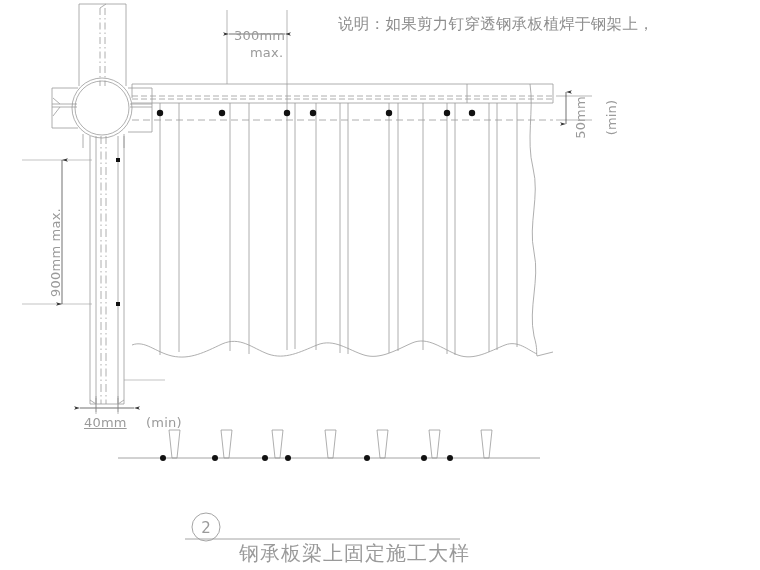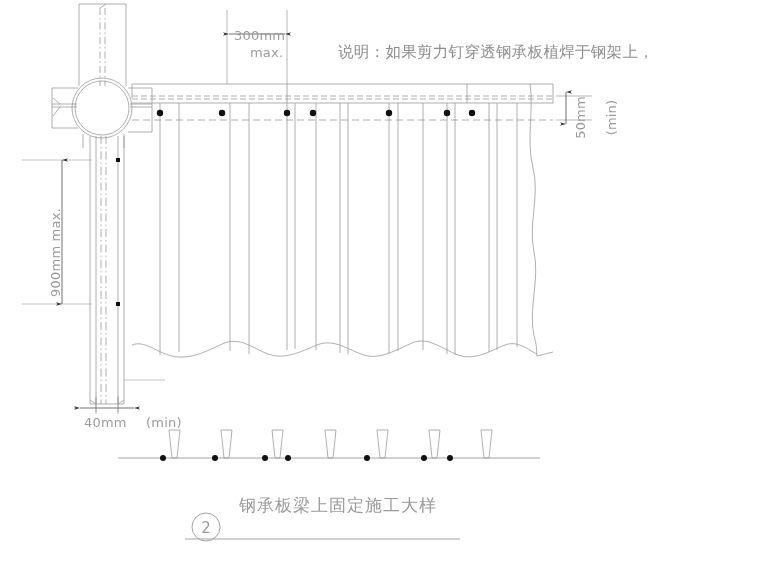--- a/index.html
+++ b/index.html
@@ -26,31 +26,31 @@
     position: absolute;
     left: 338px;
     top: 10px;
     width: 400px;
     color: #8e8e8e;
     font-size: 15.5px;
     line-height: 28px;
     letter-spacing: 0.3px;
     white-space: nowrap;
   }
-  .note-line { display: block; margin-top: 28px; }
+  .note-line { display: block; }
   .dim-text {
     position: absolute;
     color: #9a9a9a;
     font-size: 13px;
     letter-spacing: 0.2px;
     white-space: nowrap;
   }
   .dim-300 { left: 234px; top: 28px; }
   .dim-max { left: 250px; top: 45px; }
-  .dim-40 { left: 84px; top: 415px; }
+  .dim-40 { left: 84px; top: 415px; text-decoration: underline; }
   .dim-min-bot { left: 146px; top: 415px; }
   .dim-900 {
     left: -5px;
     top: 245px;
     transform: rotate(-90deg);
     transform-origin: center center;
     width: 120px;
     text-align: center;
   }
   .dim-50 {
@@ -65,23 +65,23 @@
     left: 576px;
     top: 110px;
     transform: rotate(-90deg);
     transform-origin: center center;
     width: 70px;
     text-align: center;
   }
   .title-text {
     position: absolute;
     left: 239px;
-    top: 494px;
+    top: 540px;
     color: #9a9a9a;
-    font-size: 17px;
+    font-size: 20px;
     letter-spacing: 1px;
     white-space: nowrap;
   }
   .title-num {
     position: absolute;
     left: 196px;
     top: 519px;
     color: #9a9a9a;
     font-size: 15px;
     width: 20px;

